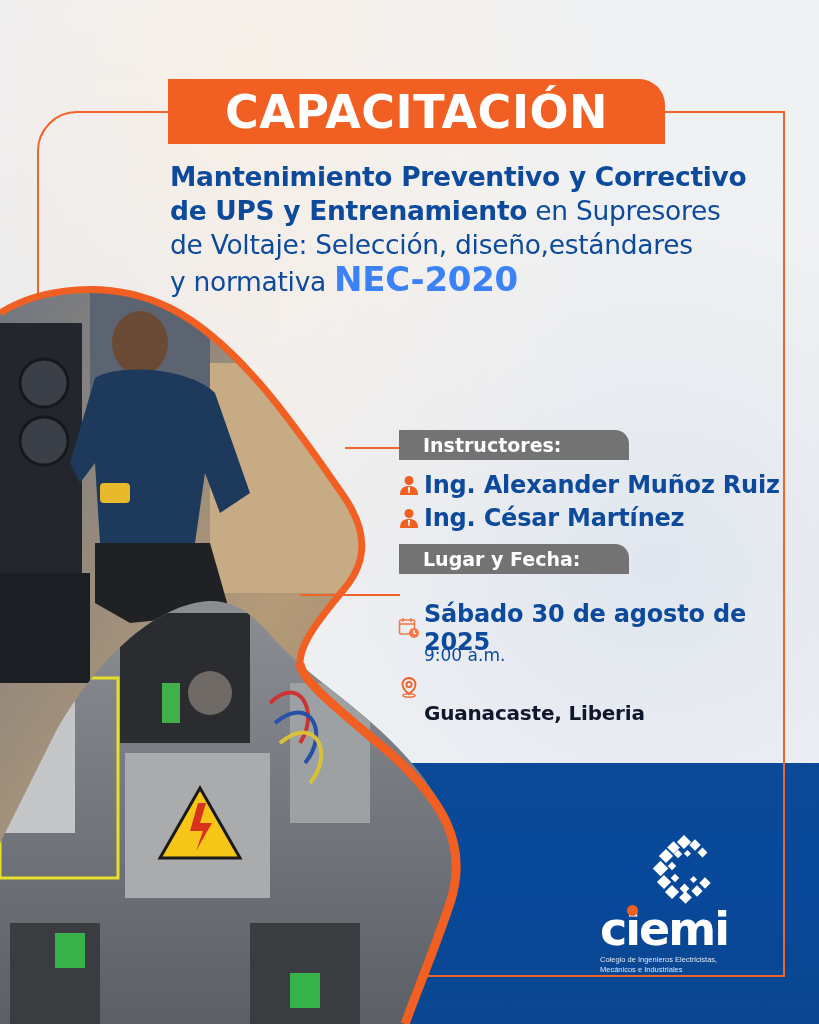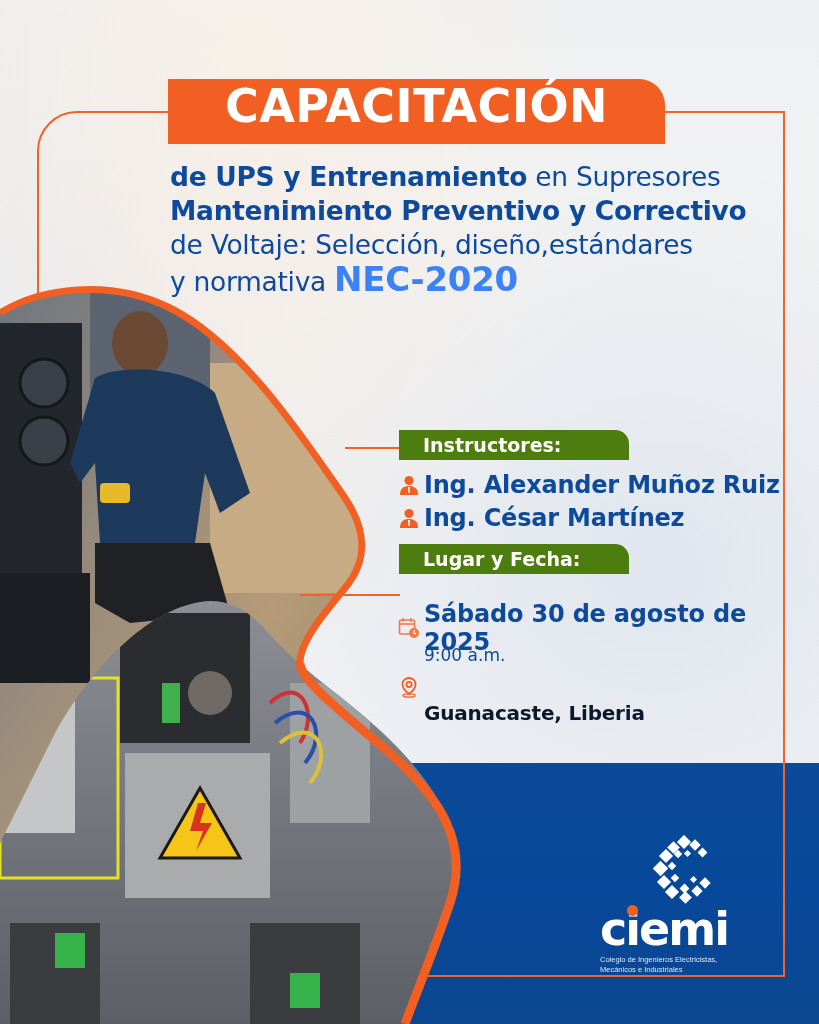--- a/index.html
+++ b/index.html
@@ -24,41 +24,41 @@
     .frame {
       position: absolute; left: 37px; top: 111px; width: 748px; height: 866px;
       border: 2px solid #f0642a;
       border-top-left-radius: 40px;
       pointer-events: none;
     }
     .title-tag {
       position: absolute; left: 168px; top: 79px; width: 497px; height: 65px;
       background: #f15f22;
       border-top-right-radius: 26px;
-      display: flex; justify-content: center;
+      display: flex; align-items: center; justify-content: center;
       color: #fff; font-weight: bold; font-size: 46px; letter-spacing: 0.5px;
       font-family: "DejaVu Sans", sans-serif;
     }
     .headline {
       position: absolute; left: 170px; top: 160px; width: 600px;
       color: #0d4a9c; font-size: 26.5px; line-height: 34px;
       font-family: "DejaVu Sans", sans-serif;
       letter-spacing: -0.3px;
     }
     .headline b { font-weight: bold; }
     .headline .nec { color: #3b82f6; font-weight: bold; font-size: 34px; }
 
     
     .photo-wrap {
       position: absolute; left: 0; top: 283px; width: 480px; height: 741px;
     }
     .photo-wrap svg { position: absolute; left: 0; top: 0; }
 
     .section-tag {
-      position: absolute; height: 30px; background: #4d7c0f; color: #fff;
+      position: absolute; height: 30px; background: #737373; color: #fff;
       font-weight: bold; font-size: 19px; font-family: "DejaVu Sans", sans-serif;
       display: flex; align-items: center; padding-left: 24px;
       border-top-right-radius: 14px;
     }
     .connector {
       position: absolute; height: 2px; background: #f0642a;
     }
     .info-line {
       position: absolute; left: 398px; display: flex; align-items: center;
       color: #0d4a9c; font-weight: bold; font-size: 24px;
@@ -93,22 +93,22 @@
 
 <div class="bg-haze"></div>
 <div class="blue-band"></div>
 <div class="frame"></div>
 
 <div class="title-tag">
   <span>CAPACITACIÓN</span>
 </div>
 
 <div class="headline">
+  <div><b>Mantenimiento Preventivo y Correctivo</b></div>
   <div><b>de UPS y Entrenamiento</b><span> en Supresores</span></div>
-  <div><b>Mantenimiento Preventivo y Correctivo</b></div>
   <div>de Voltaje: Selección, diseño,estándares</div>
   <div><span>y normativa </span><span class="nec">NEC-2020</span></div>
 </div>
 
 <div class="photo-wrap">
   <svg width="480" height="741" viewBox="0 0 480 741">
     <defs>
       <clipPath id="blobClip">
         <path d="M0 30 C40 5 110 -5 170 25 C240 60 300 150 345 215 C365 245 370 275 345 305 C320 335 300 360 300 380 C300 395 330 420 390 470 C440 515 470 560 450 620 C435 665 420 700 405 741 L0 741 Z"></path>
       </clipPath>

